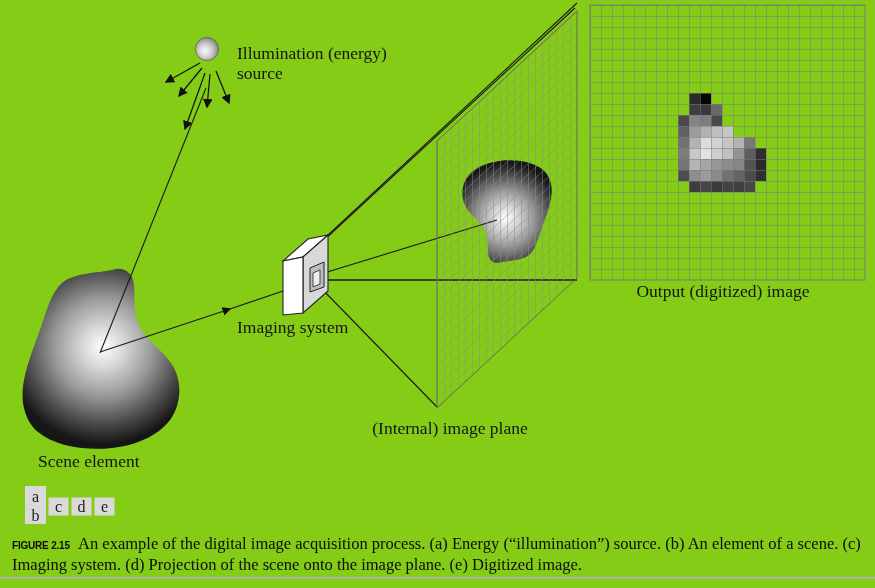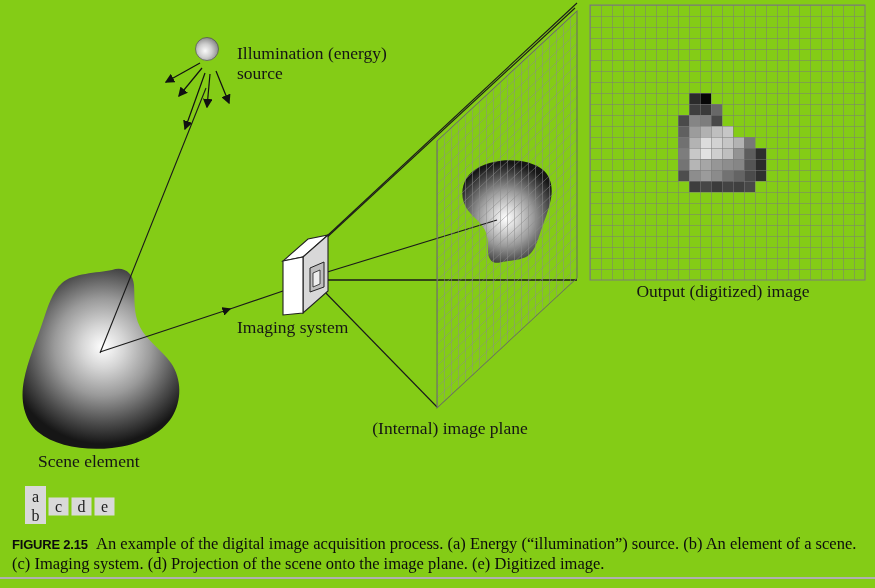--- a/index.html
+++ b/index.html
@@ -3,21 +3,21 @@
 <meta charset="utf-8">
 <style>
   html,body{margin:0;padding:0;background:#ffffff;}
   .page{position:relative;width:875px;height:588px;background:#84cc16;overflow:hidden;
         font-family:"Liberation Serif", serif;padding-left:48px;}
   svg{position:absolute;left:0;top:0;}
   .diagram-label{font-family:"Liberation Serif", serif;font-size:17.5px;fill:#151515;}
   .panel-letter{font-family:"Liberation Serif", serif;font-size:16px;fill:#1c1c1c;}
   .caption{position:absolute;left:12px;top:534px;width:856px;
            font-family:"Liberation Serif", serif;font-size:16.5px;line-height:19px;color:#0c0c0c;}
-  .caption .figlabel{font-family:"Liberation Sans", sans-serif;font-weight:bold;font-size:13px;letter-spacing:-0.2px;}
+  .caption .figlabel{font-family:"Liberation Sans", sans-serif;font-weight:bold;font-size:10px;letter-spacing:-0.2px;}
   .bottom-rule{position:absolute;left:0;top:577px;width:875px;height:2px;background:#b0b0b0;}
 </style>
 </head>
 <body>
 
 <div class="page">
 
 <svg width="875" height="588" viewBox="0 0 875 588">
   <defs>
     <marker id="ah" viewBox="0 0 10 10" refX="8.5" refY="5" markerWidth="8" markerHeight="8" orient="auto">

